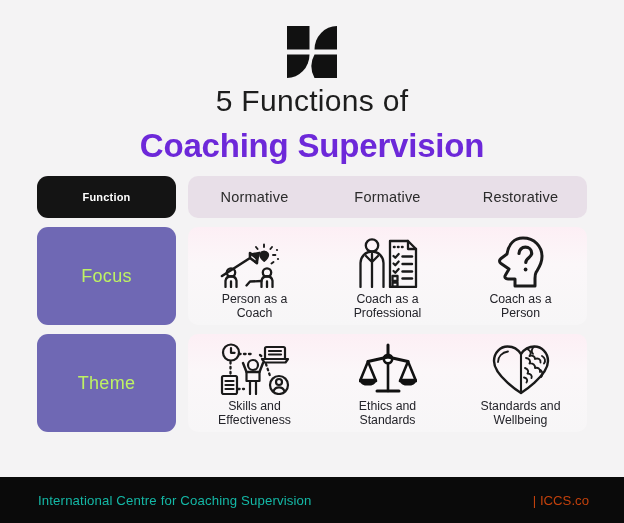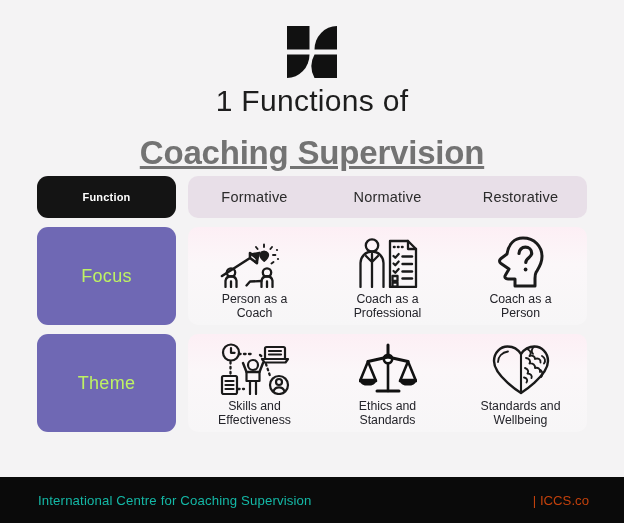--- a/index.html
+++ b/index.html
@@ -15,22 +15,22 @@
   .logo{position:absolute;left:287px;top:26px;width:50px;height:52px;}
   .logo svg{display:block;width:50px;height:52px;}
 
   
   .title-block{position:absolute;left:0;top:84px;width:624px;text-align:center;}
   .title-line1{
     font-size:30px;font-weight:300;color:#1d1d1d;letter-spacing:.3px;
     line-height:34px;
   }
   .title-line2{
-    font-size:33px;font-weight:700;color:#737373;letter-spacing:-.2px;
-    line-height:38px;margin-top:16px;text-decoration:underline;
+    font-size:33px;font-weight:700;color:#6d28d9;letter-spacing:-.2px;
+    line-height:38px;margin-top:9px;
   }
 
   
   .table{position:absolute;left:37px;top:176px;width:550px;}
 
   .row{display:flex;align-items:stretch;}
   .row + .row{margin-top:9px;}
 
   .label-cell{
     width:139px;flex:0 0 139px;
@@ -103,36 +103,36 @@
     <svg viewBox="0 0 50 52" xmlns="http://www.w3.org/2000/svg" aria-hidden="true">
       <rect x="0" y="0" width="22.5" height="23.5" fill="#111111"></rect>
       <path d="M27.5 0 H50 V23.5 H27.5 A0 0 0 0 1 27.5 23.5 Z M27.5 23.5 A22.5 23.5 0 0 0 50 0" fill="none"></path>
       <path d="M50 0 V23.5 H27.5 A22.5 23.5 0 0 1 50 0 Z" fill="#111111"></path>
       <path d="M0 52 V28.5 H22.5 A22.5 23.5 0 0 1 0 52 Z" fill="#111111"></path>
       <path d="M27.5 28.5 H50 V52 H27.5 A22.5 23.5 0 0 1 27.5 28.5 Z" fill="#111111"></path>
     </svg>
   </div>
 
   <div class="title-block">
-    <div class="title-line1">1 Functions of</div>
+    <div class="title-line1">5 Functions of</div>
     <div class="title-line2">Coaching Supervision</div>
   </div>
 
   <div class="table">
 
     <div class="row">
       <div class="label-cell dark">
         <span class="label-text">Function</span>
       </div>
       <div class="content-cell head">
         <div class="col">
+          <span class="col-head-text">Normative</span>
+        </div>
+        <div class="col">
           <span class="col-head-text">Formative</span>
-        </div>
-        <div class="col">
-          <span class="col-head-text">Normative</span>
         </div>
         <div class="col">
           <span class="col-head-text">Restorative</span>
         </div>
       </div>
     </div>
 
     <div class="row">
       <div class="label-cell purple">
         <span class="label-text">Focus</span>

